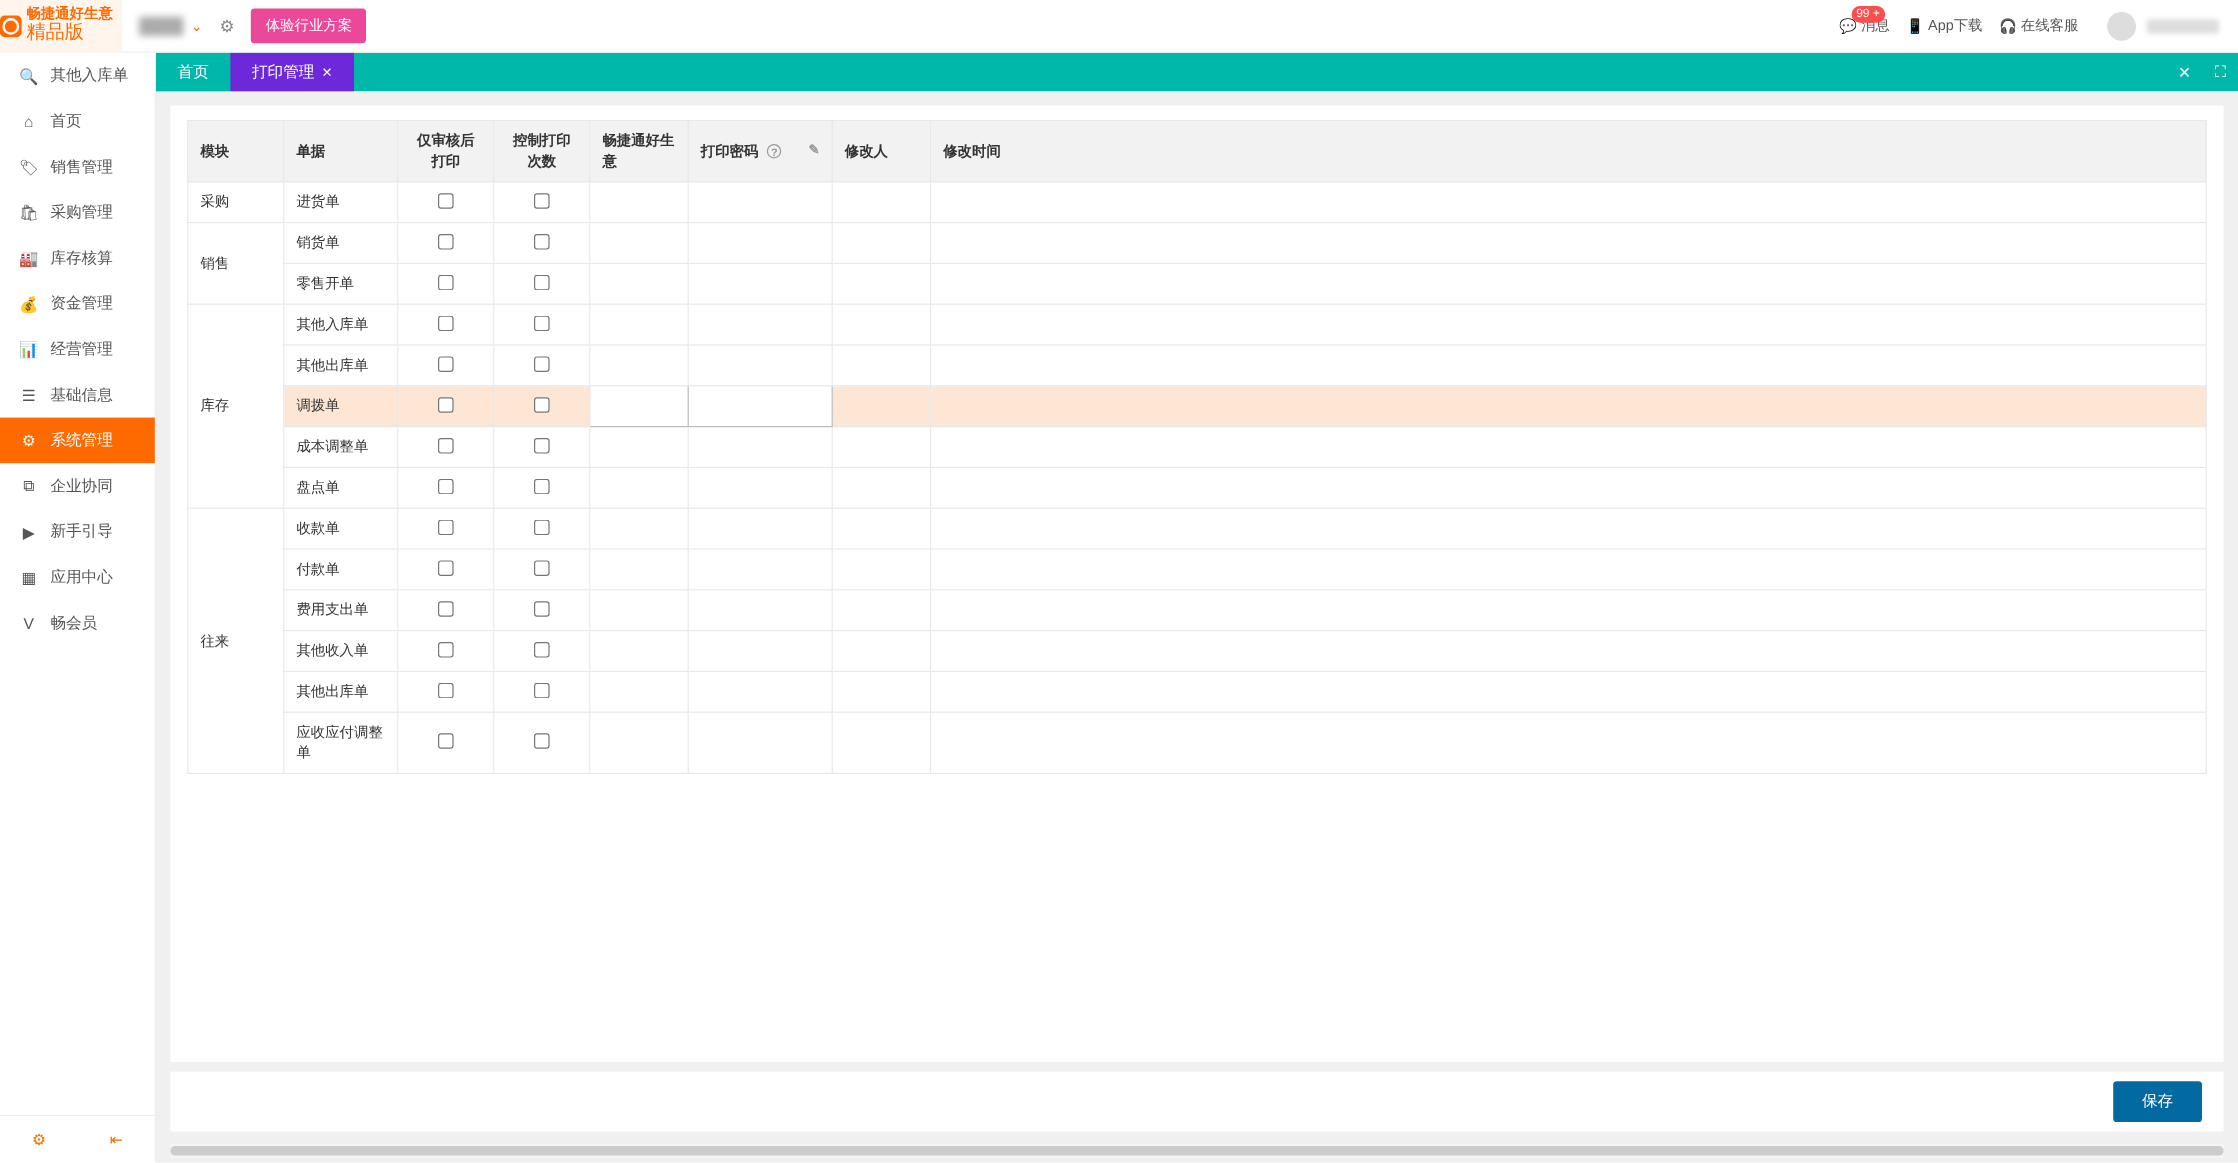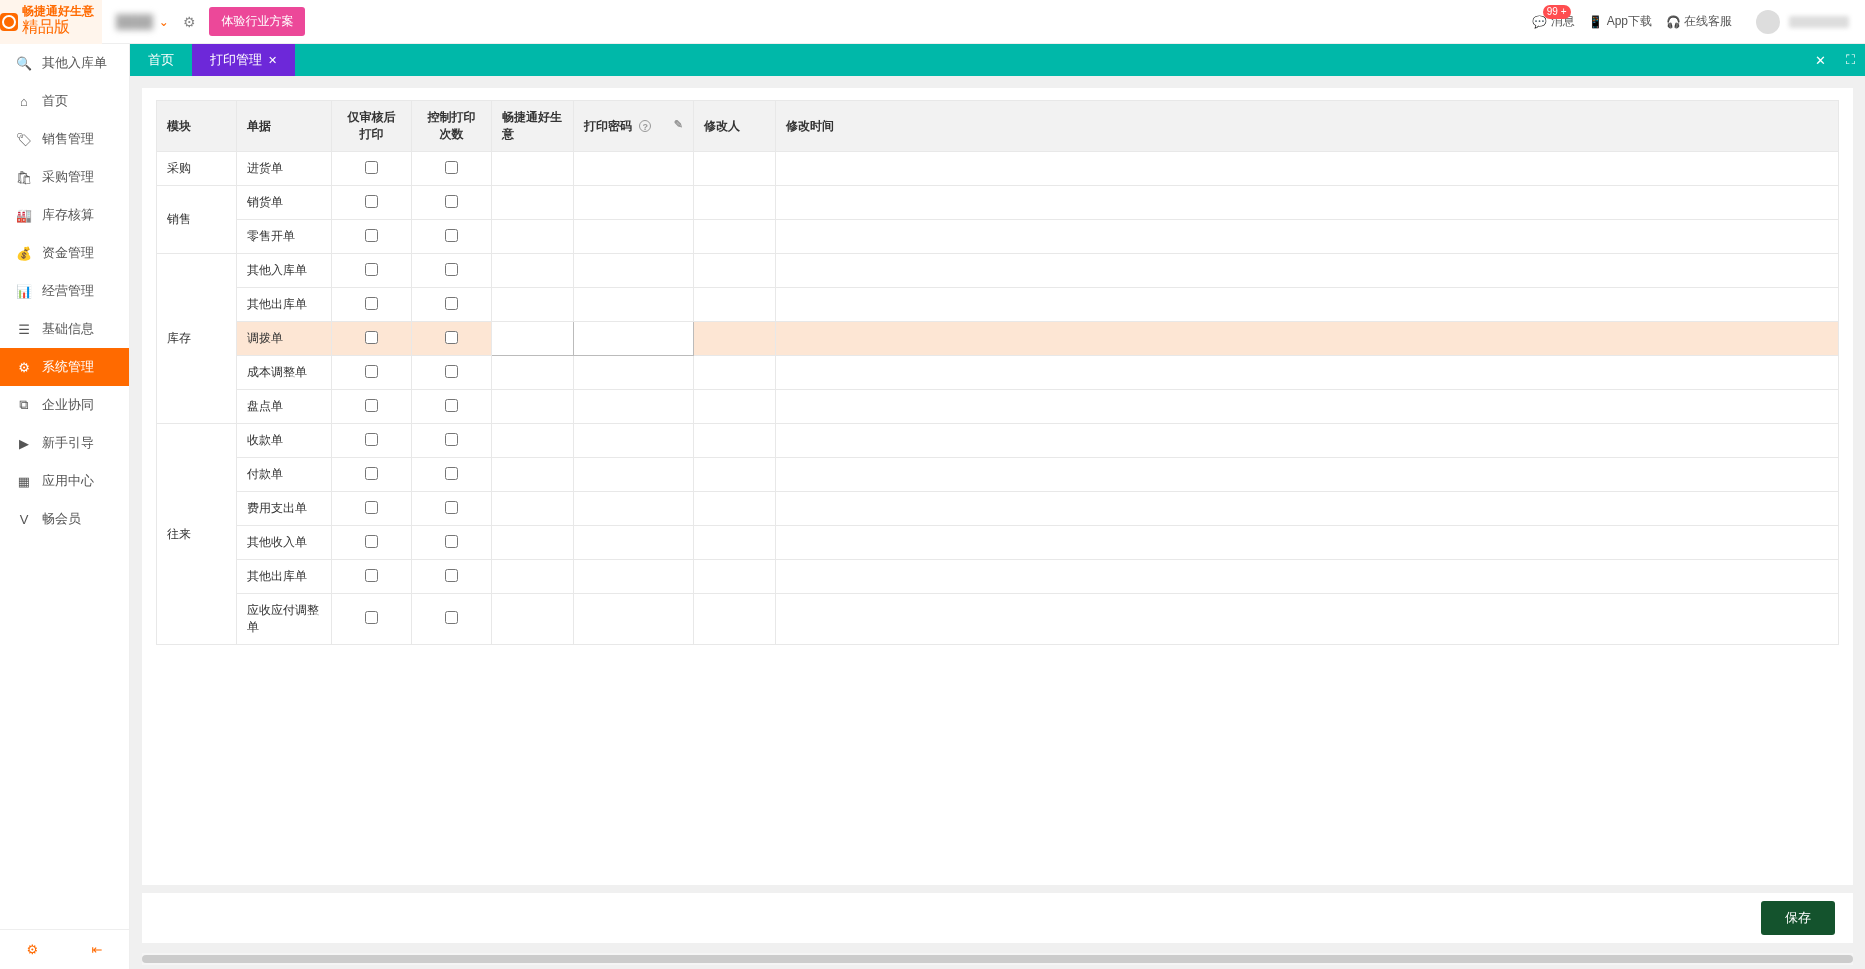--- a/index.html
+++ b/index.html
@@ -43,21 +43,21 @@
 .max-cell { width: 82px; }
 .pwd-cell { width: 120px; }
 .mod-cell { width: 82px; }
 .time-cell { }
 tr.highlight td { background: #fde6d4; }
 tr.highlight td.editable { background: #fff; border: 1px solid #bbb; }
 input[type=checkbox] { width: 13px; height: 13px; }
 .help-icon { display: inline-block; width: 12px; height: 12px; border: 1px solid #999; border-radius: 50%; font-size: 9px; line-height: 12px; text-align: center; color: #999; margin-left: 4px; }
 .edit-icon { float: right; color: #999; font-size: 11px; }
 .bottom-bar { height: 50px; margin: 8px 12px 10px 12px; background: #fff; display: flex; align-items: center; justify-content: flex-end; padding: 0 18px; }
-.save-btn { background: #14532d; color: #fff; border: none; padding: 8px 24px; border-radius: 3px; font-size: 13px; cursor: pointer; }
+.save-btn { background: #0369a1; color: #fff; border: none; padding: 8px 24px; border-radius: 3px; font-size: 13px; cursor: pointer; }
 .scrollbar-fake { height: 12px; background: #f5f5f5; margin: 0 12px 4px 12px; position: relative; }
 .scrollbar-thumb { position: absolute; left: 0; top: 2px; height: 8px; width: 100%; background: #ccc; border-radius: 4px; }
 .blur-text { filter: blur(3px); color: #aaa; }
 </style>
 </head>
 <body>
 
 <div class="top-header">
   <div class="logo-area">
     <div class="logo-icon"></div>

